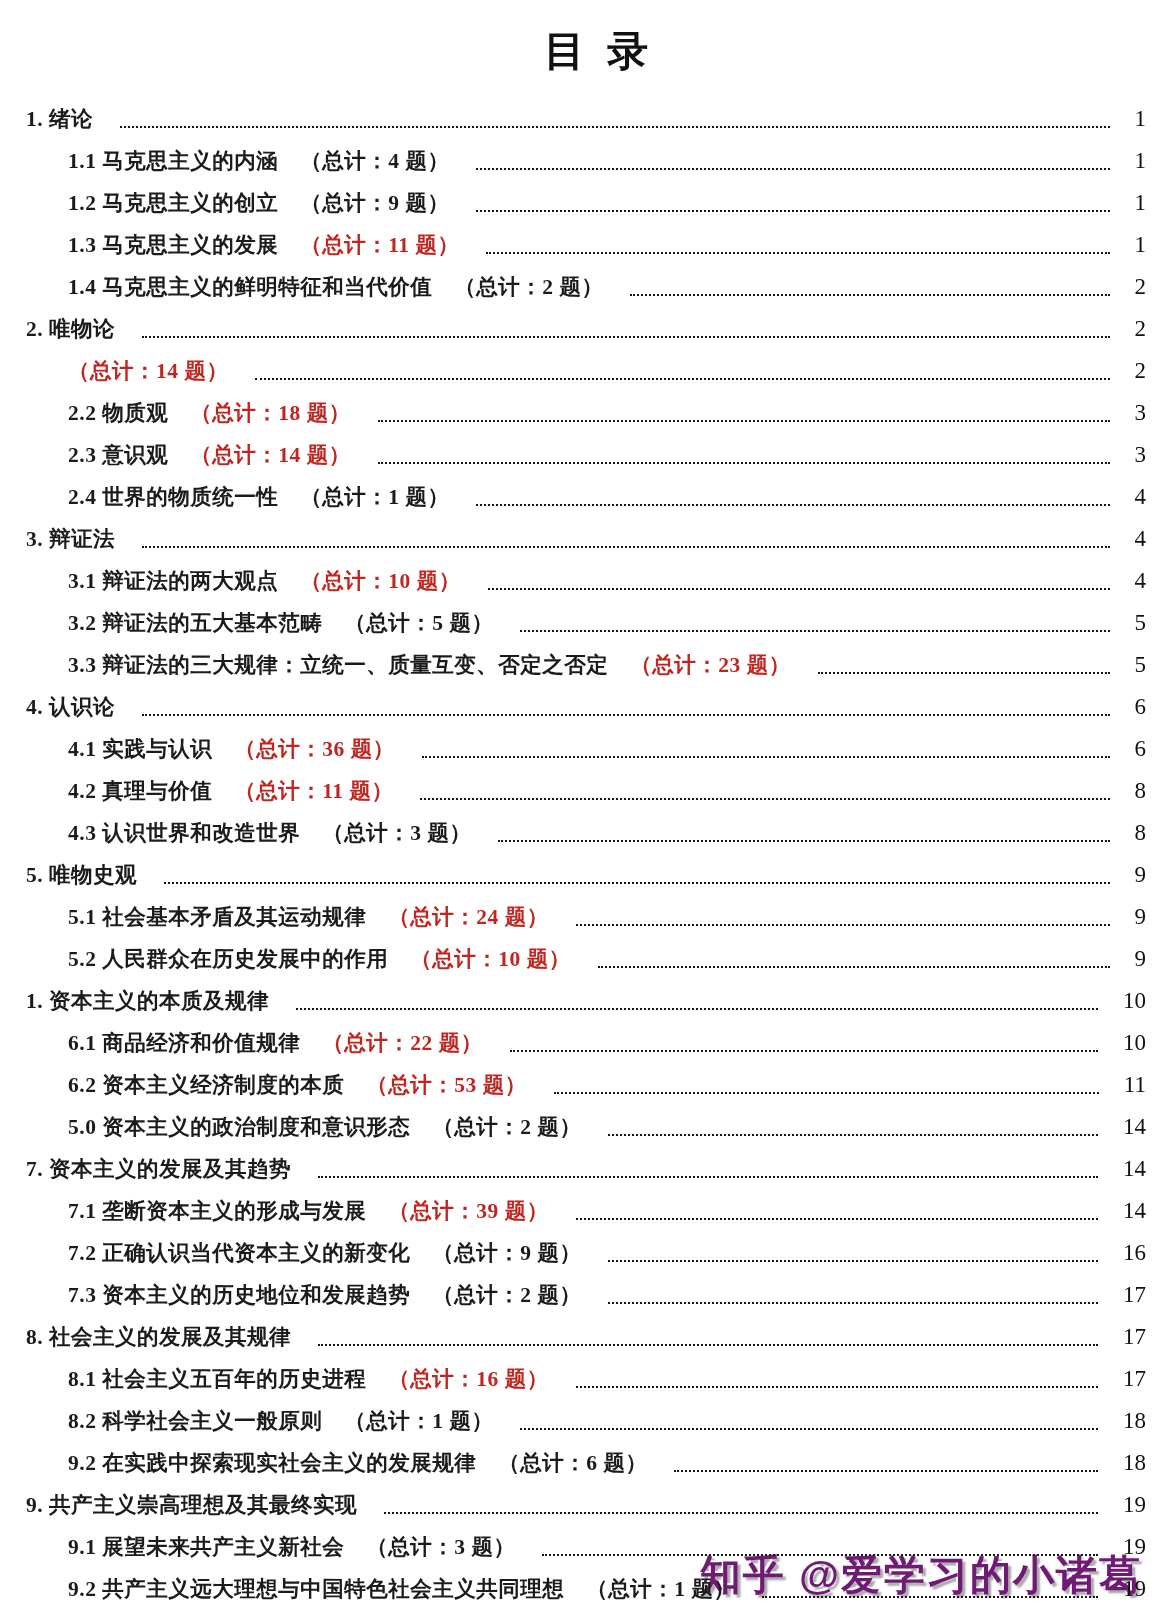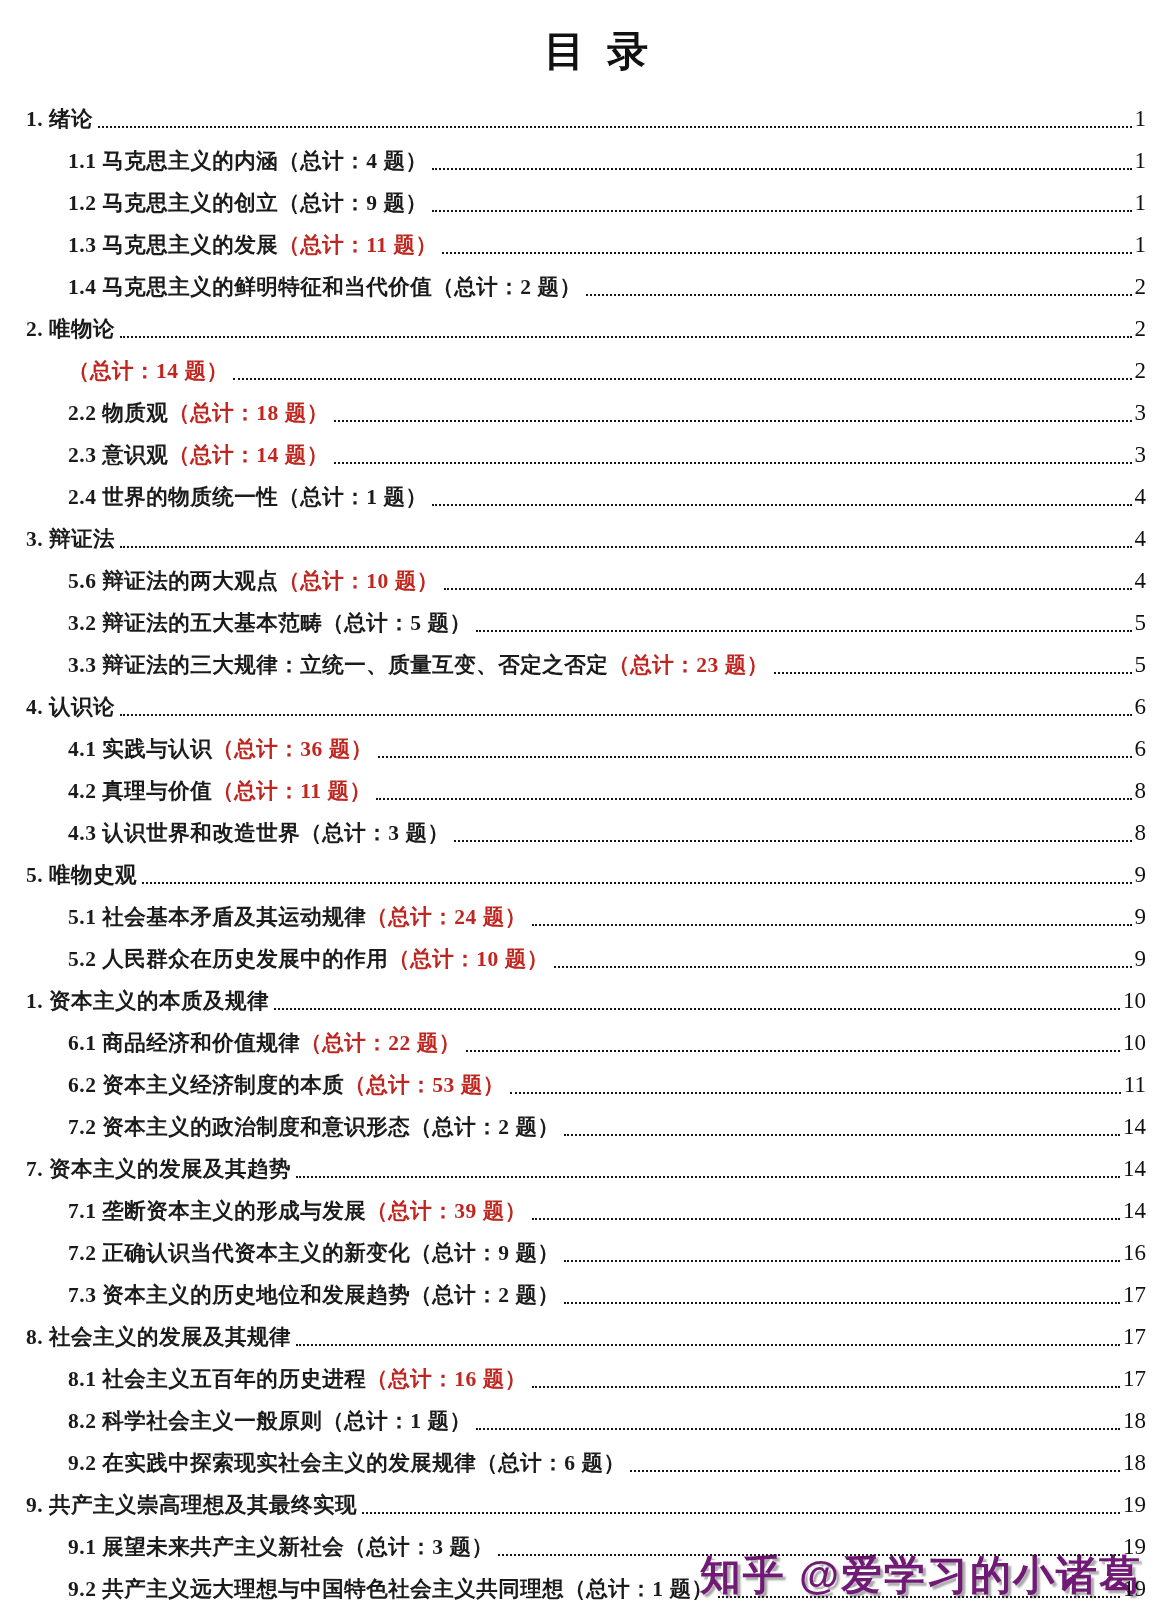--- a/index.html
+++ b/index.html
@@ -31,20 +31,21 @@
     z-index: 2;
     padding: 0 16px 0 26px;
   }
   .row {
     display: flex;
     align-items: baseline;
     height: 42px;
     line-height: 42px;
     white-space: nowrap;
     font-size: 21.5px;
+    gap: 22px;
   }
   .row.lvl2 { padding-left: 42px; }
   .label, .stat {
     font-weight: 600;
     letter-spacing: 0.5px;
   }
   .stat { display: none; }
   .stat.show { display: inline; }
   .stat.red { color: #bf2620; }
   .leader {
@@ -140,21 +141,21 @@
     <span class="leader"></span>
     <span class="pagenum">4</span>
   </div>
     <div class="row lvl1">
     <span class="label">3. 辩证法</span>
 
     <span class="leader"></span>
     <span class="pagenum">4</span>
   </div>
     <div class="row lvl2">
-    <span class="label">5.6 辩证法的两大观点</span>
+    <span class="label">3.1 辩证法的两大观点</span>
     <span class="stat show red">（总计：10 题）</span>
     <span class="leader"></span>
     <span class="pagenum">4</span>
   </div>
     <div class="row lvl2">
     <span class="label">3.2 辩证法的五大基本范畴</span>
     <span class="stat show">（总计：5 题）</span>
     <span class="leader"></span>
     <span class="pagenum">5</span>
   </div>
@@ -218,21 +219,21 @@
     <span class="leader"></span>
     <span class="pagenum">10</span>
   </div>
     <div class="row lvl2">
     <span class="label">6.2 资本主义经济制度的本质</span>
     <span class="stat show red">（总计：53 题）</span>
     <span class="leader"></span>
     <span class="pagenum">11</span>
   </div>
     <div class="row lvl2">
-    <span class="label">7.2 资本主义的政治制度和意识形态</span>
+    <span class="label">5.0 资本主义的政治制度和意识形态</span>
     <span class="stat show">（总计：2 题）</span>
     <span class="leader"></span>
     <span class="pagenum">14</span>
   </div>
     <div class="row lvl1">
     <span class="label">7. 资本主义的发展及其趋势</span>
 
     <span class="leader"></span>
     <span class="pagenum">14</span>
   </div>

